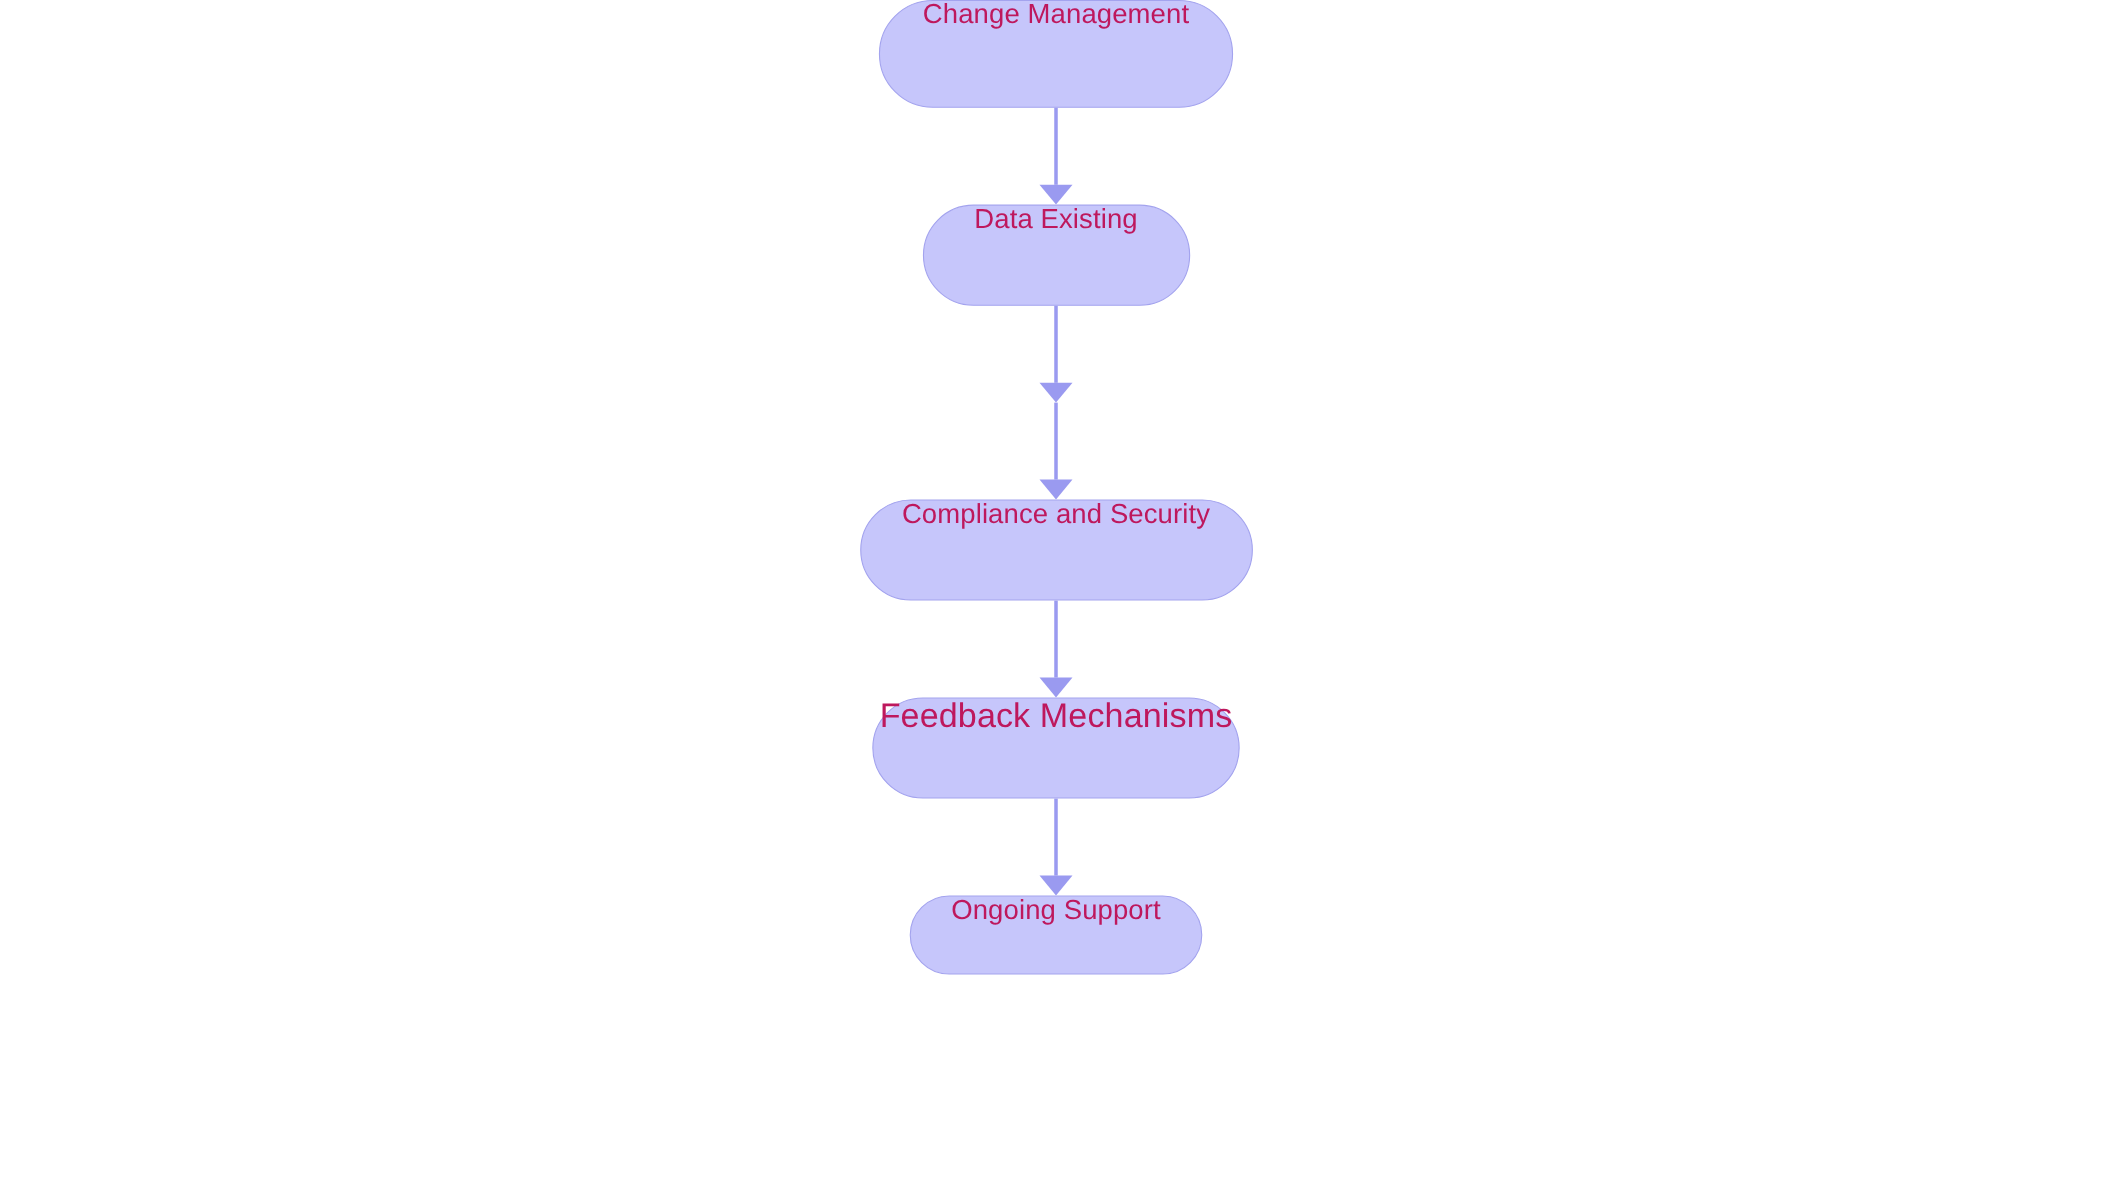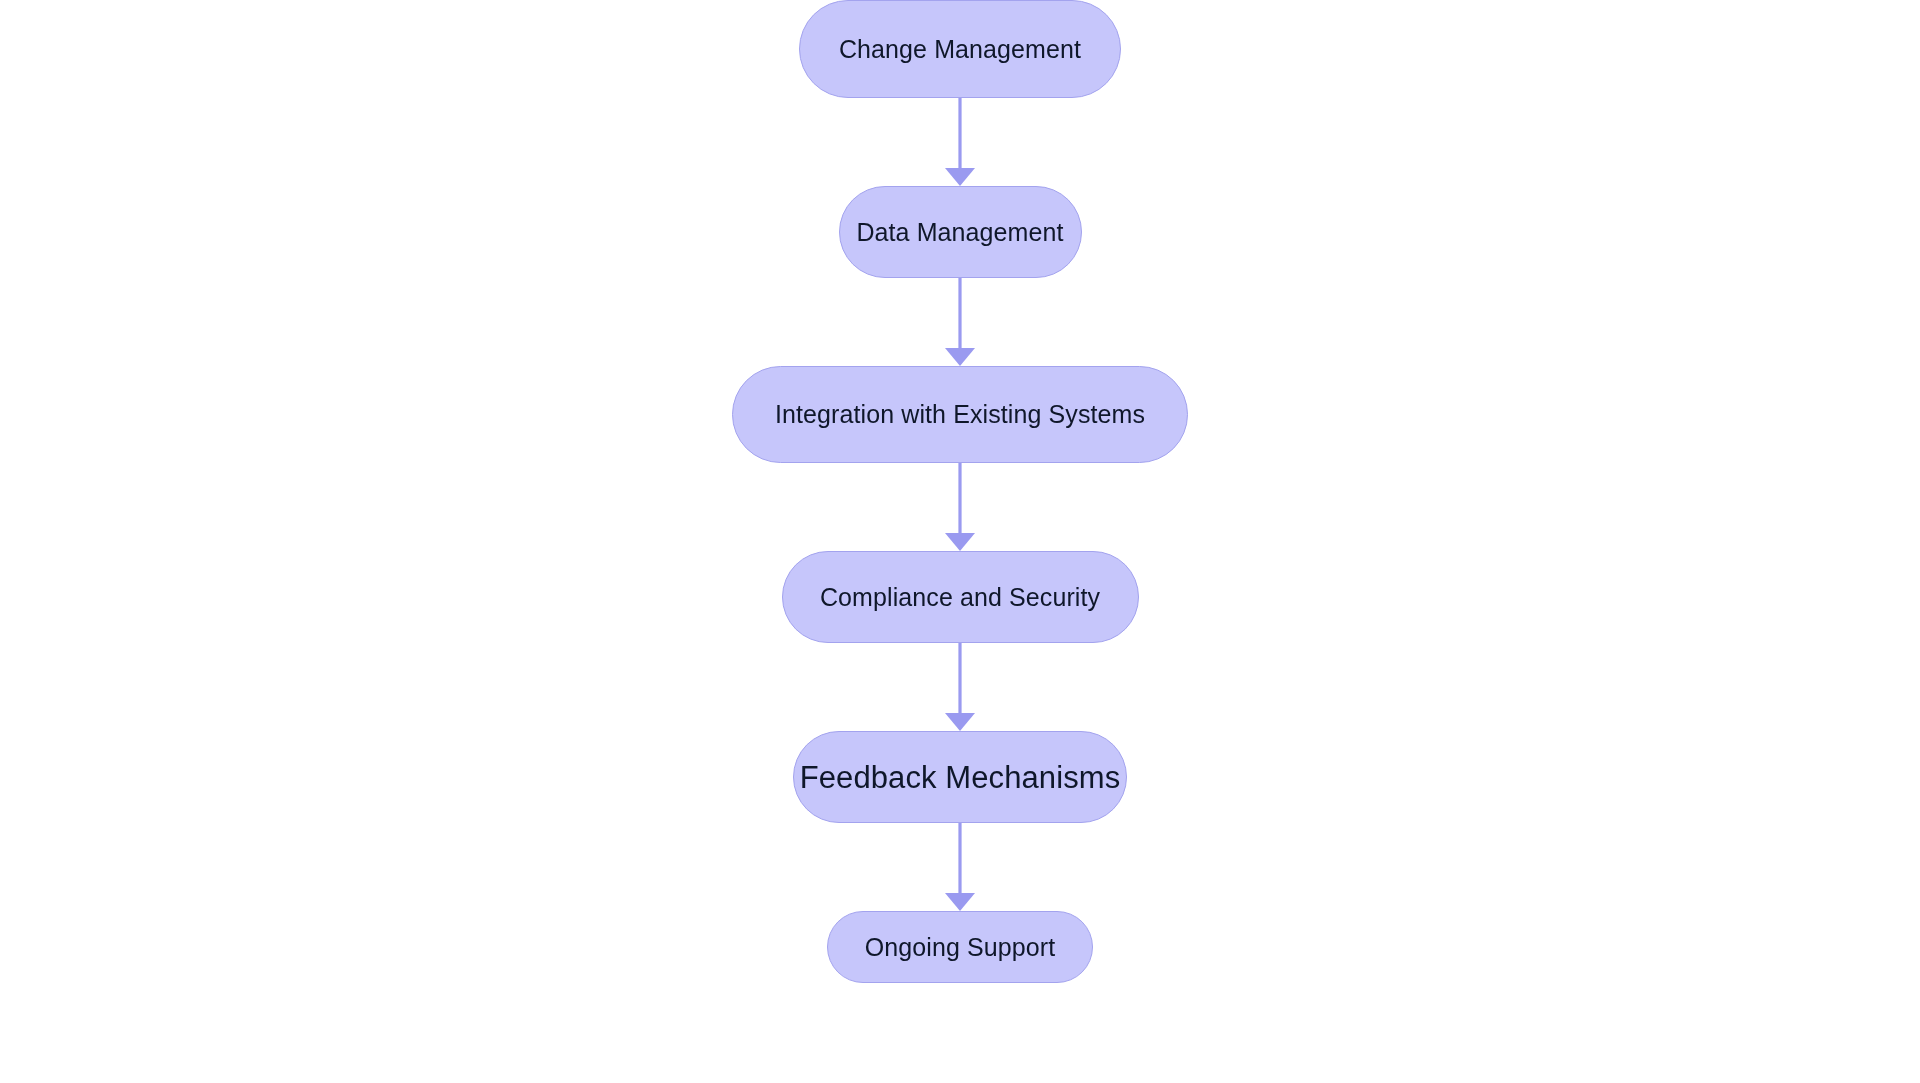--- a/index.html
+++ b/index.html
@@ -29,23 +29,22 @@
     display: flex;
     flex-direction: column;
     align-items: center;
     justify-content: flex-start;
   }
   .node {
     box-sizing: border-box;
     background: #c6c6fb;
     border: 1.6px solid #a3a3ee;
     border-radius: 999px;
-    color: #0f172a;
+    color: #be185d;
     display: flex;
-    align-items: center;
     justify-content: center;
     text-align: center;
     white-space: nowrap;
     font-family: "Liberation Sans", sans-serif;
     font-weight: 400;
     letter-spacing: 0.1px;
     user-select: none;
   }
   .node-label {
     display: block;
@@ -85,33 +84,30 @@
     </div>
 
     <div class="connector conn-0">
       <svg width="40" height="88" viewBox="0 0 40 88" aria-hidden="true">
         <line x1="20" y1="0" x2="20" y2="70" stroke="#9a9af0" stroke-width="3.2"></line>
         <polygon points="5,70 35,70 20,88" fill="#9a9af0"></polygon>
       </svg>
     </div>
 
     <div class="node node-1">
-      <span class="node-label">Data Management</span>
+      <span class="node-label">Data Existing</span>
     </div>
 
     <div class="connector conn-1">
       <svg width="40" height="88" viewBox="0 0 40 88" aria-hidden="true">
         <line x1="20" y1="0" x2="20" y2="70" stroke="#9a9af0" stroke-width="3.2"></line>
         <polygon points="5,70 35,70 20,88" fill="#9a9af0"></polygon>
       </svg>
     </div>
 
-    <div class="node node-2">
-      <span class="node-label">Integration with Existing Systems</span>
-    </div>
 
     <div class="connector conn-2">
       <svg width="40" height="88" viewBox="0 0 40 88" aria-hidden="true">
         <line x1="20" y1="0" x2="20" y2="70" stroke="#9a9af0" stroke-width="3.2"></line>
         <polygon points="5,70 35,70 20,88" fill="#9a9af0"></polygon>
       </svg>
     </div>
 
     <div class="node node-3">
       <span class="node-label">Compliance and Security</span>

